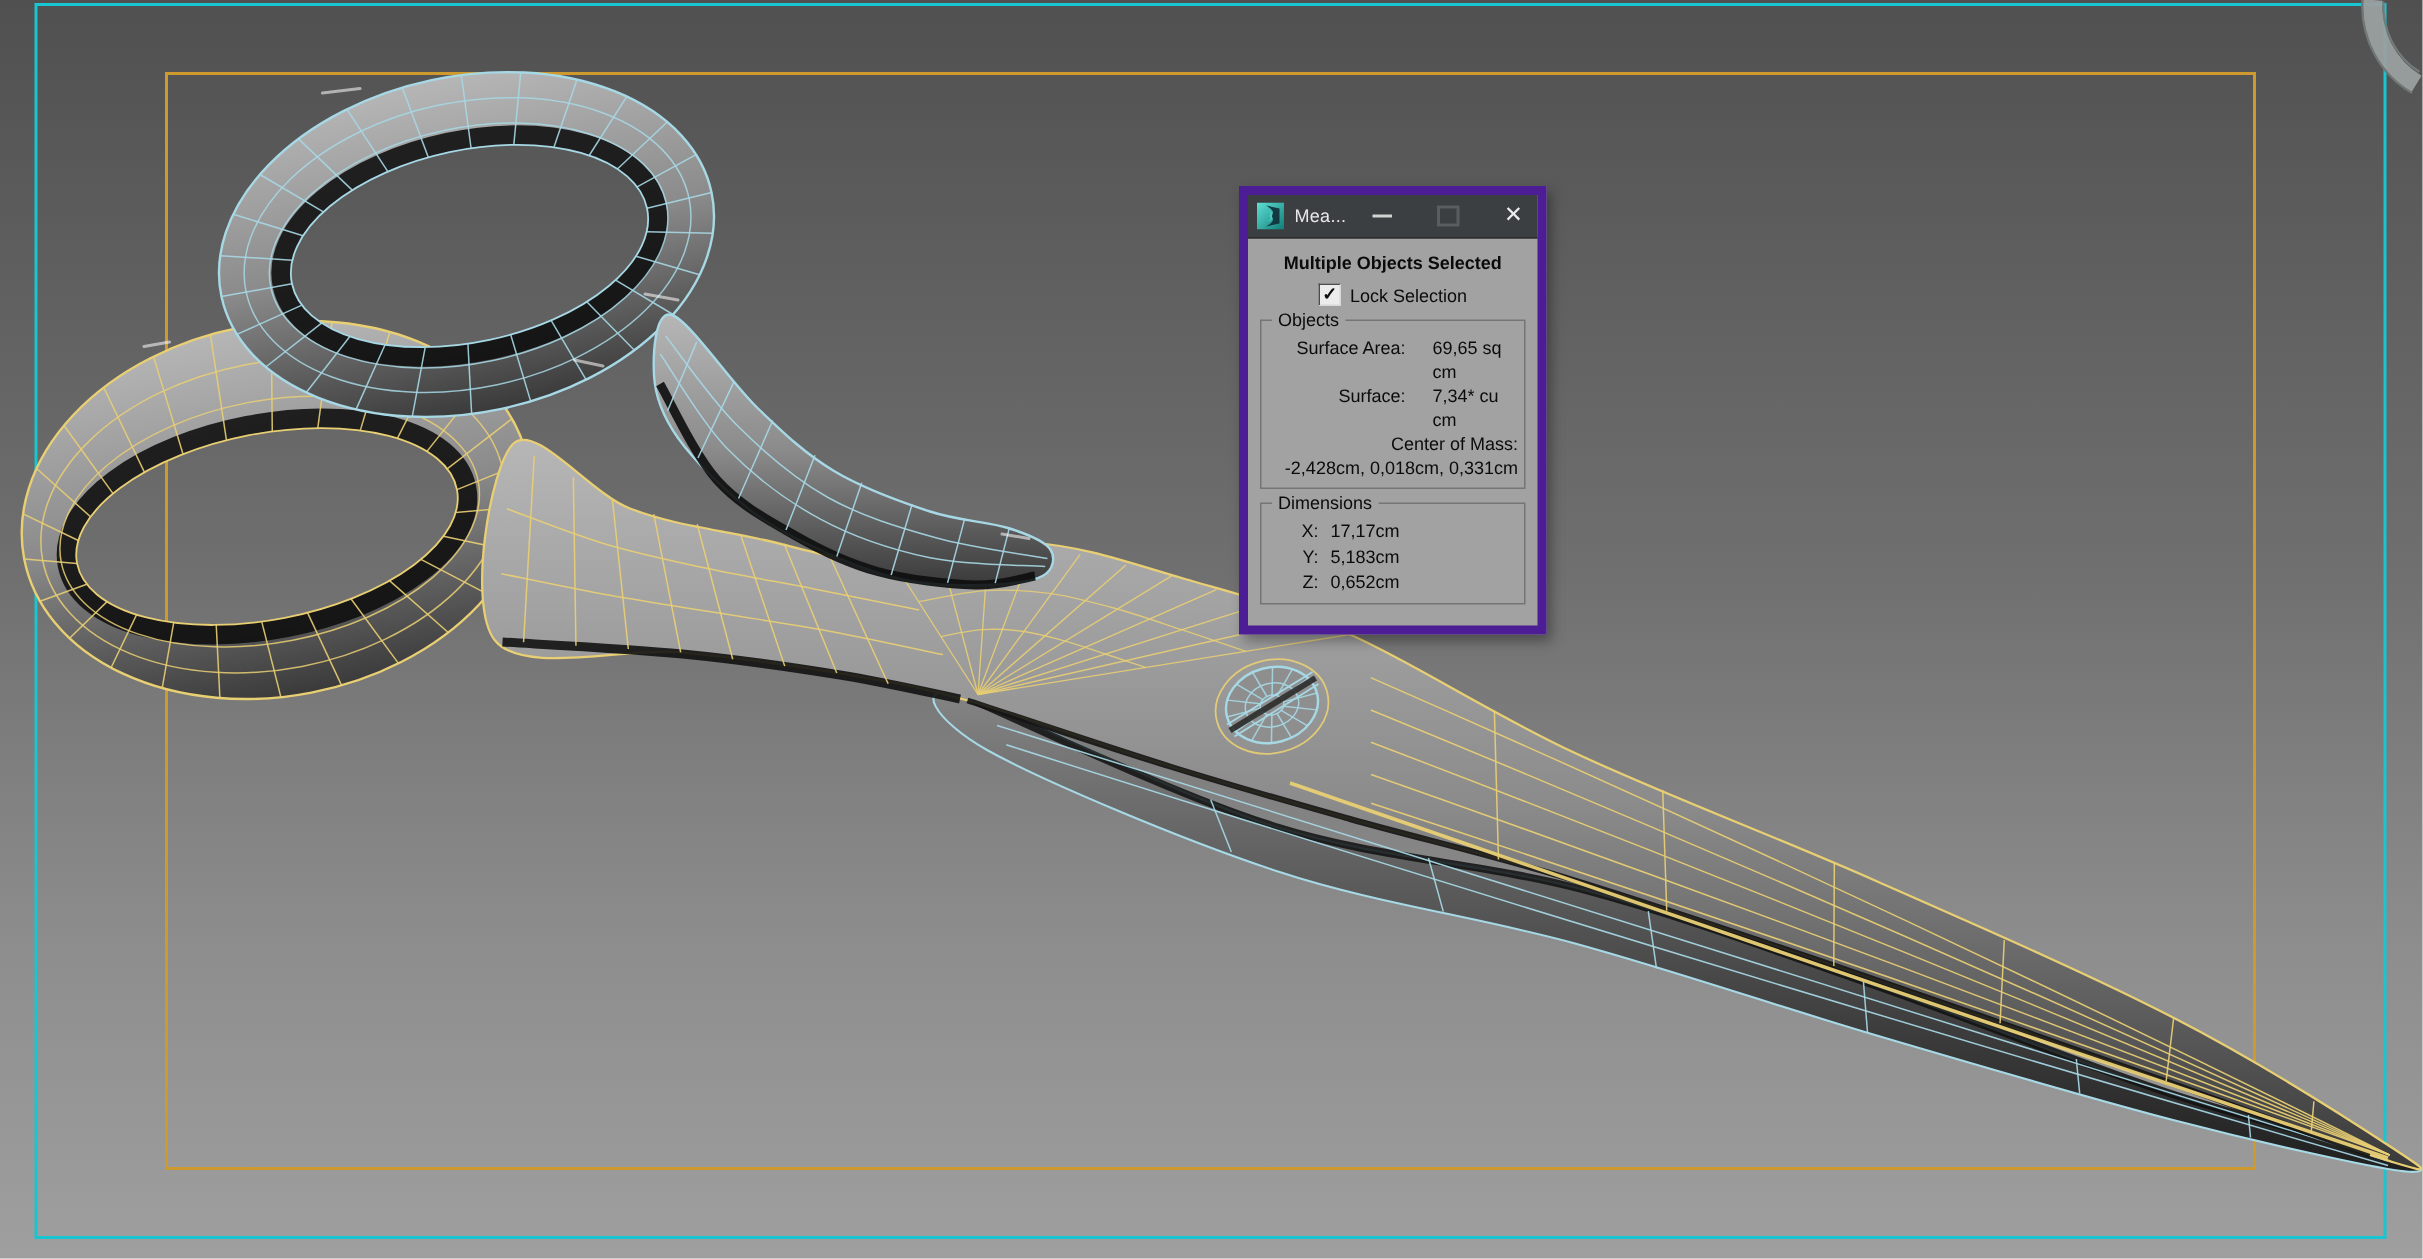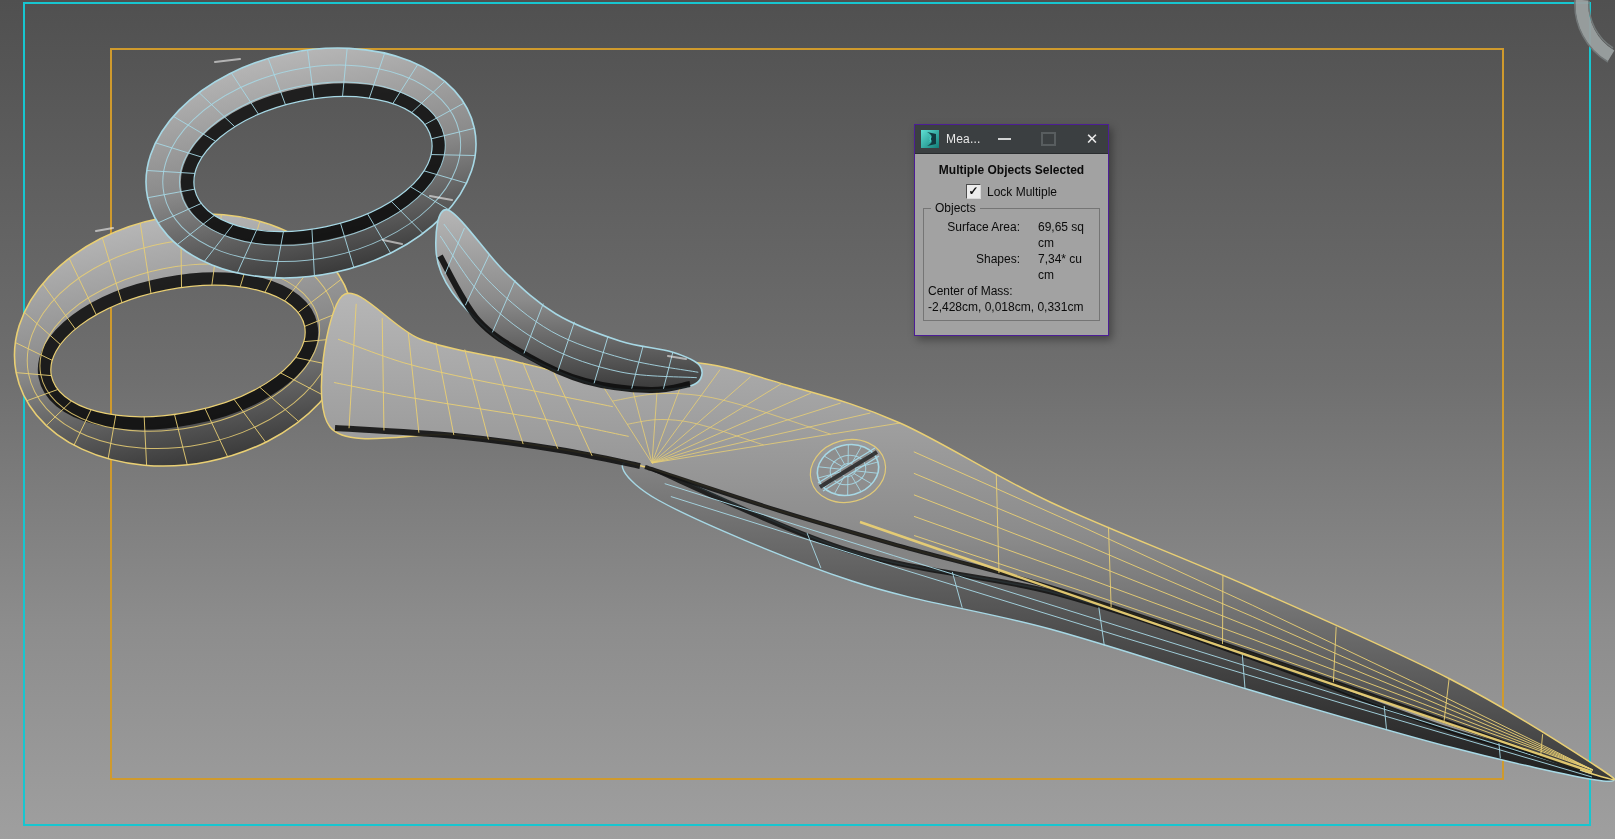--- a/index.html
+++ b/index.html
@@ -5,22 +5,22 @@
   html,body{margin:0;padding:0;}
   body{
     width:1615px;height:839px;overflow:hidden;position:relative;
     background:linear-gradient(180deg,#505050 0%,#6f6f6f 45%,#8d8d8d 75%,#9f9f9f 100%);
     font-family:"Liberation Sans",sans-serif;
   }
   #scene{position:absolute;left:0;top:0;width:1615px;height:839px;}
 
   
   .dialog{
-    position:absolute;left:914px;top:124px;width:193px;
-    background:#a2a2a2;border:1px solid #4c1d95;
+    position:absolute;left:826px;top:124px;width:193px;
+    background:#a2a2a2;border:6px solid #4c1d95;
     box-shadow:3px 4px 8px rgba(0,0,0,.35);
   }
   .titlebar{
     height:28px;background:#3b3f41;position:relative;
     display:flex;align-items:center;padding:0 6px;
     border-bottom:1px solid #2a2d2f;
   }
   .app-icon{width:18px;height:18px;flex:0 0 auto;}
   .title{color:#e8e8e8;font-size:12px;margin-left:7px;letter-spacing:.2px;}
   .tb-btn{position:absolute;top:0;height:28px;width:26px;display:flex;align-items:center;justify-content:center;cursor:default;}
@@ -44,21 +44,21 @@
   .group{
     position:relative;border:1px solid #757575;margin:0 3px 9px 3px;
     padding:10px 4px 5px 4px;
   }
   .group-label{
     position:absolute;top:-8px;left:7px;background:#a2a2a2;padding:0 4px;font-size:12px;text-align:center;
   }
   .grow{display:grid;grid-template-columns:92px 1fr;column-gap:18px;line-height:16px;}
   .grow .lab{text-align:right;}
   .grow .val{text-align:left;}
-  .row-center{line-height:16px;text-align:left;}
+  .row-center{line-height:16px;text-align:right;}
   .dimrow{display:grid;grid-template-columns:26px 1fr;column-gap:8px;line-height:17px;padding-left:8px;}
   .dimrow .lab{text-align:right;}
 </style>
 </head>
 <body>
 
 <svg id="scene" viewBox="0 0 1615 839">
   <defs>
     <linearGradient id="gMetal" x1="0" y1="0" x2="0" y2="1">
       <stop offset="0" stop-color="#b6b6b6"></stop>
@@ -274,32 +274,47 @@
     <span class="tb-btn btn-close">✕</span>
   </div>
 
   <div class="dlg-body">
     <div class="status">Multiple Objects Selected</div>
 
     <div class="lockrow">
       <span class="checkbox">
         <span class="check">✓</span>
       </span>
-      <span>Lock Multiple</span>
+      <span>Lock Selection</span>
     </div>
 
     <div class="group">
       <span class="group-label">Objects</span>
       <div class="grow">
         <span class="lab">Surface Area:</span>
         <span class="val">69,65 sq cm</span>
       </div>
       <div class="grow">
-        <span class="lab">Shapes:</span>
+        <span class="lab">Surface:</span>
         <span class="val">7,34* cu cm</span>
       </div>
       <div class="row-center">Center of Mass:</div>
       <div class="row-center">-2,428cm, 0,018cm, 0,331cm</div>
     </div>
 
 
+    <div class="group">
+      <span class="group-label">Dimensions</span>
+      <div class="dimrow">
+        <span class="lab">X:</span>
+        <span class="val">17,17cm</span>
+      </div>
+      <div class="dimrow">
+        <span class="lab">Y:</span>
+        <span class="val">5,183cm</span>
+      </div>
+      <div class="dimrow">
+        <span class="lab">Z:</span>
+        <span class="val">0,652cm</span>
+      </div>
+    </div>
   </div>
 </div>
 
 </body></html>

